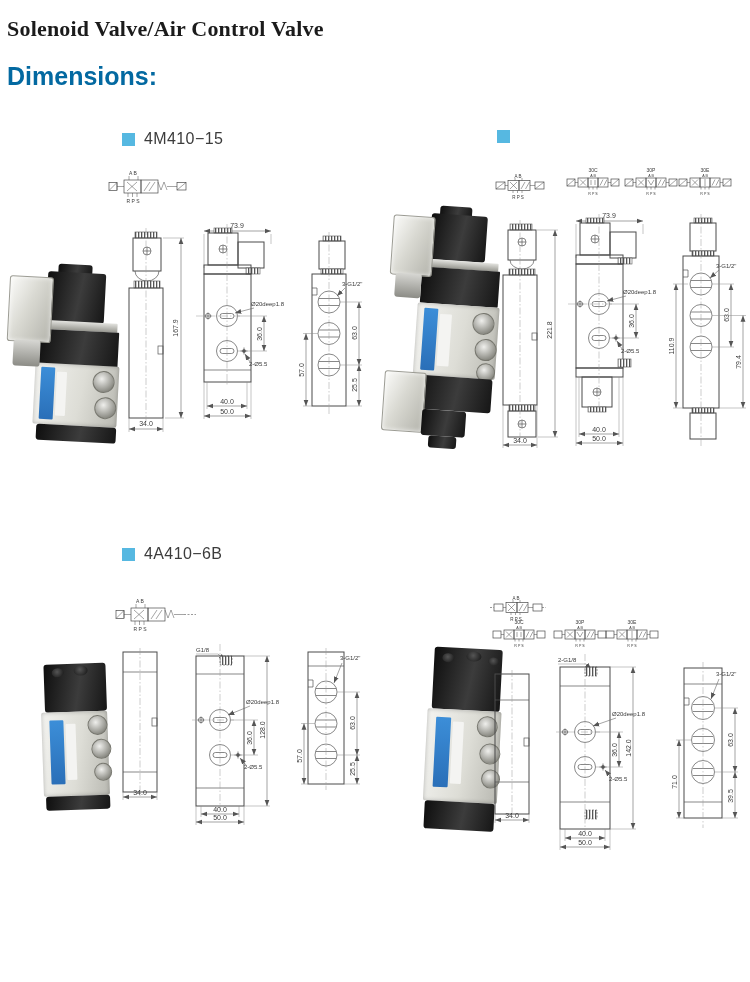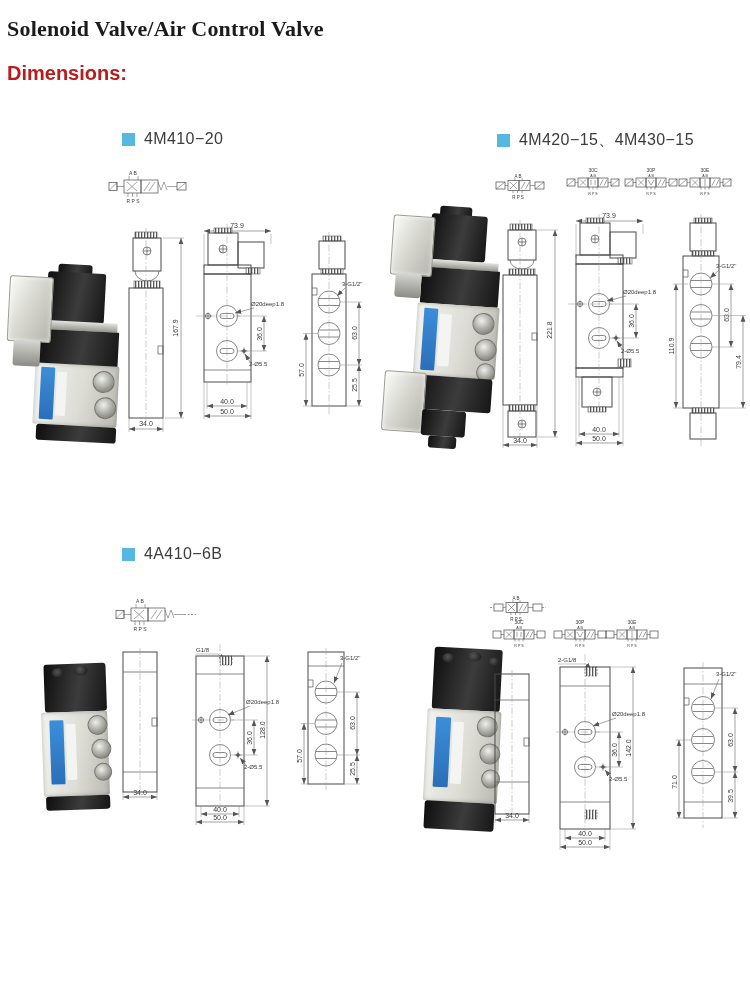--- a/index.html
+++ b/index.html
@@ -1,20 +1,20 @@
 <!DOCTYPE html>
 <html><head>
 <meta charset="utf-8">
 <style>
   html,body{margin:0;padding:0;background:#ffffff;}
   .page{position:relative;width:750px;height:982px;background:#ffffff;overflow:hidden;
         font-family:"Liberation Sans",sans-serif;}
   .doc-title{position:absolute;left:7px;top:16px;font-family:"Liberation Serif",serif;
              font-weight:bold;font-size:22px;color:#1b1b1b;letter-spacing:0.2px;}
-  .doc-heading{position:absolute;left:7px;top:62px;font-weight:bold;font-size:20px;color:#b91c1c;}
+  .doc-heading{position:absolute;left:7px;top:62px;font-weight:bold;font-size:25px;color:#0369a1;}
   .sec-header{position:absolute;display:flex;align-items:center;gap:9px;}
   .marker{width:13px;height:13px;background:#56b8e1;flex:0 0 auto;}
   .model{font-size:16px;color:#3c3c3c;letter-spacing:0.4px;white-space:nowrap;}
   svg{position:absolute;overflow:visible;}
   svg text{font-family:"Liberation Sans",sans-serif;fill:#3a3a3a;}
   .t7{font-size:7px;} .t6{font-size:6px;} .t5{font-size:5px;} .t45{font-size:4.5px;} .t35{font-size:3.6px;}
   .k{stroke:#4a4a4a;stroke-width:1;fill:none;}
   .k2{stroke:#555;stroke-width:0.7;fill:none;}
   .x{stroke:#8a8a8a;stroke-width:0.5;fill:none;}
   .d{stroke:#666;stroke-width:0.6;fill:none;}
@@ -53,21 +53,21 @@
         <rect width="1.3" height="8" fill="#555"></rect>
       </pattern>
     </defs>
   </svg>
 
   <div class="doc-title">Solenoid Valve/Air Control Valve</div>
   <div class="doc-heading">Dimensions:</div>
 
   <div class="sec-header" style="left:122px;top:130px">
     <div class="marker"></div>
-    <div class="model">4M410−20</div>
+    <div class="model">4M410−15</div>
   </div>
 
   <svg style="left:103px;top:168px" width="92" height="36" viewBox="0 0 92 36">
     <text class="t5" x="30" y="7" text-anchor="middle">A B</text>
     <g>
       <line class="sy2" x1="26" y1="8" x2="26" y2="12"></line>
         <line class="sy2" x1="35" y1="8" x2="35" y2="12"></line>
       <rect class="sy" x="21" y="12" width="17" height="13"></rect>
         <rect class="sy" x="38" y="12" width="17" height="13"></rect>
       <line class="sy2" x1="24" y1="23" x2="34" y2="14"></line>
@@ -215,21 +215,20 @@
       <text class="t7" transform="rotate(-90 59 153)" x="59" y="153" text-anchor="middle">25.5</text>
       <line class="x" x1="20" y1="101.5" x2="5" y2="101.5"></line>
         <line class="x" x1="14" y1="174" x2="5" y2="174"></line>
       <line class="d" x1="8" y1="101.5" x2="8" y2="174" marker-start="url(#arr)" marker-end="url(#arr)"></line>
       <text class="t7" transform="rotate(-90 6 138)" x="6" y="138" text-anchor="middle">57.0</text>
     </g>
   </svg>
 
   <div class="sec-header" style="left:497px;top:130px">
     <div class="marker"></div>
-    <div class="model">4M420−15、4M430−15</div>
   </div>
 
   <svg style="left:492px;top:172px" width="56" height="28" viewBox="0 0 56 28">
     <text class="t45" x="26" y="5.5" text-anchor="middle">A B</text>
     <g>
       <line class="sy2" x1="23" y1="6" x2="23" y2="8.5"></line>
         <line class="sy2" x1="30" y1="6" x2="30" y2="8.5"></line>
       <rect class="sy" x="16" y="8.5" width="11" height="10"></rect>
         <rect class="sy" x="27" y="8.5" width="11" height="10"></rect>
       <line class="sy2" x1="18" y1="17" x2="25" y2="10"></line>

